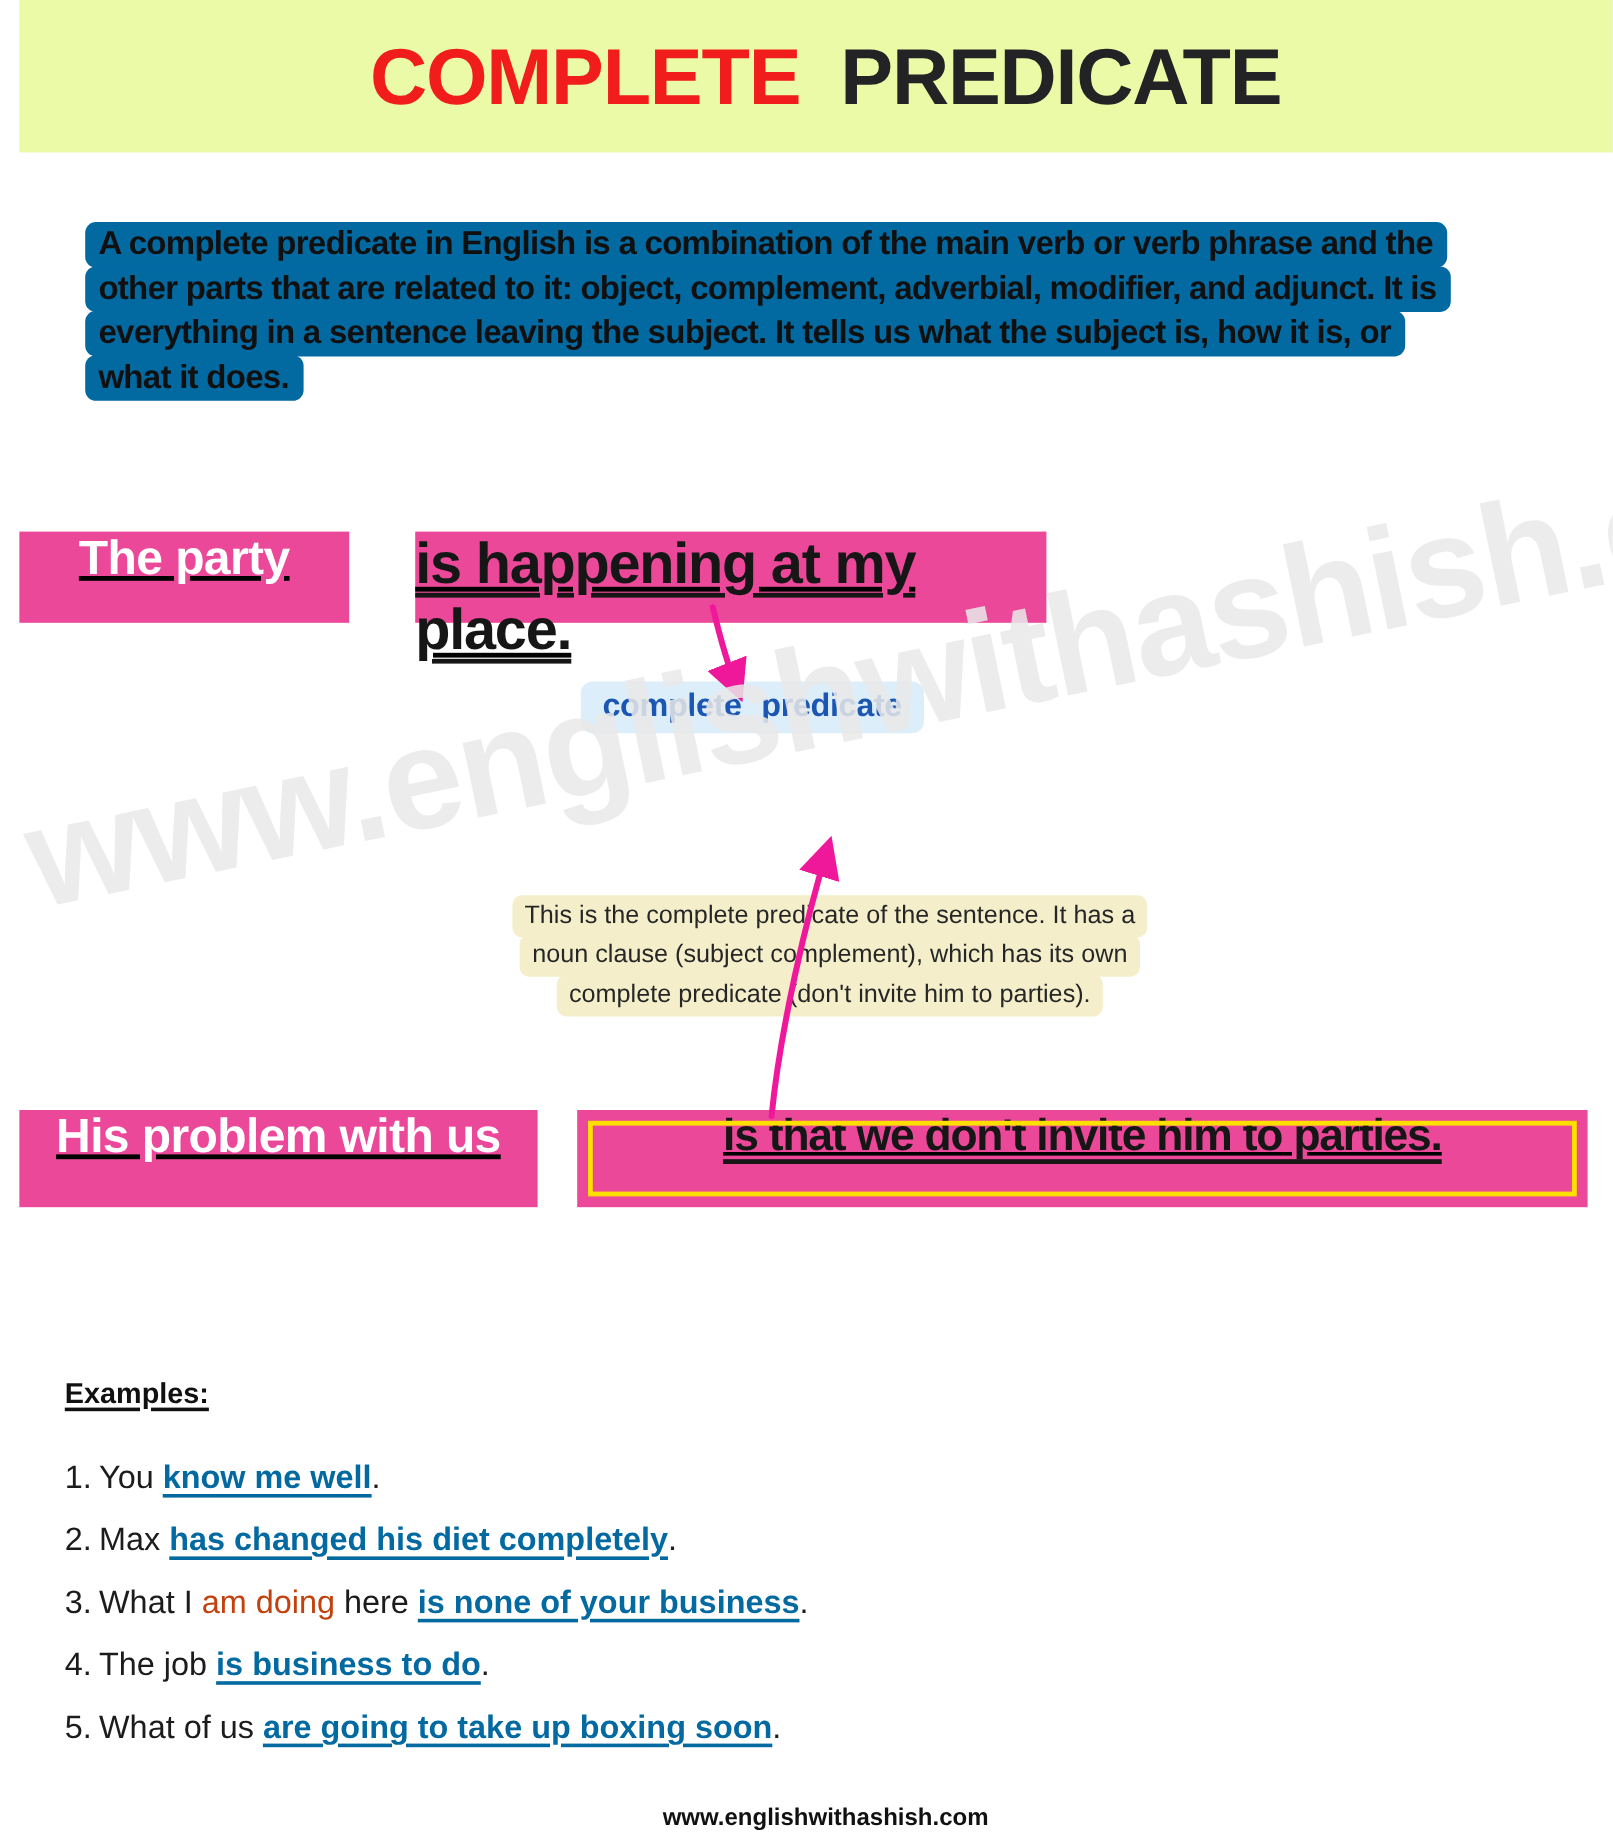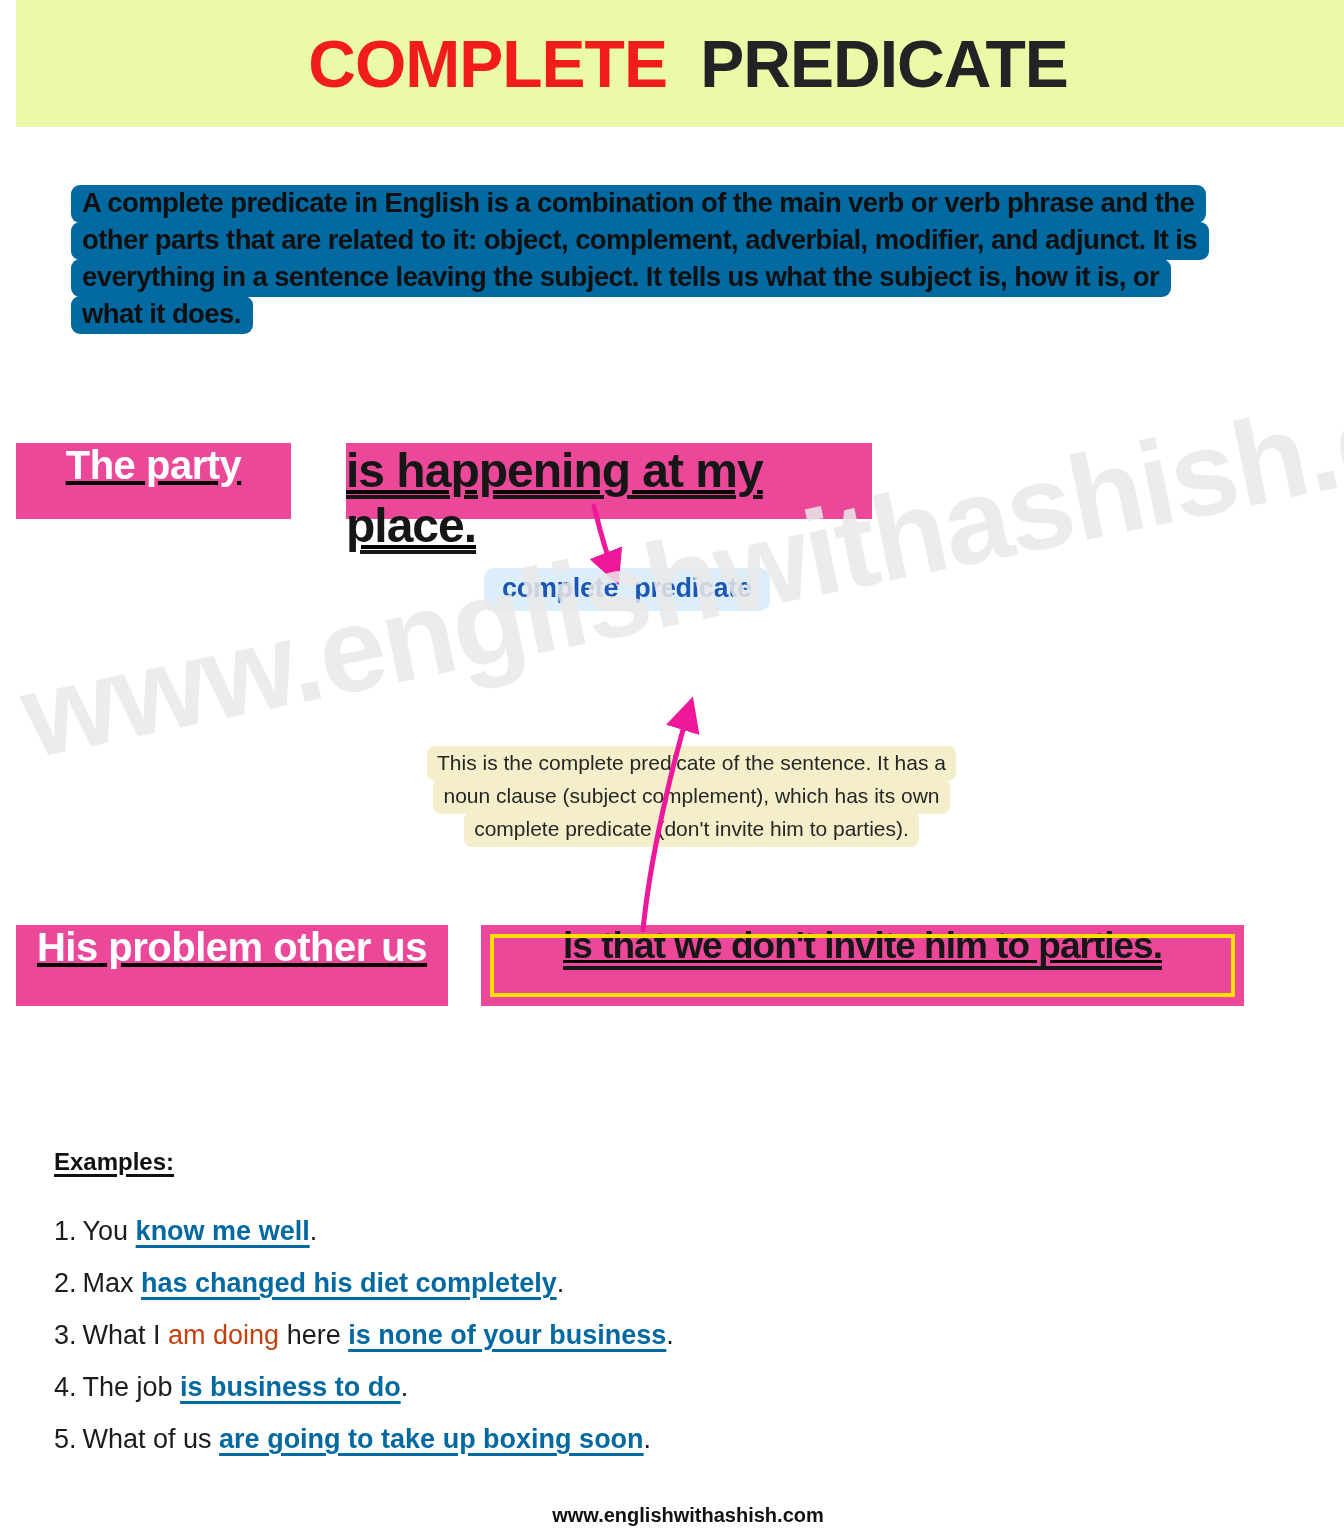--- a/index.html
+++ b/index.html
@@ -29,21 +29,21 @@
     line-height:34px;white-space:nowrap;
   }
 
   
   .redbox{position:absolute;background:#ec4899;display:flex;align-items:flex-start;justify-content:center;text-decoration:underline;}
   .row1{top:443px;height:76px;}
   .row2{top:925px;height:81px;}
   #subject1{left:0;width:275px;}
   #predicate1{left:330px;width:526px;}
   #subject2{left:0;width:432px;}
-  #predicate2{left:465px;width:763px;}
+  #predicate2{left:465px;width:842px;}
   .subject-text{color:#ffffff;font-size:40px;font-weight:bold;letter-spacing:-0.5px;}
   .predicate-text{
     color:#161616;font-size:48px;font-weight:bold;letter-spacing:-1px;
     text-decoration:underline;text-decoration-thickness:3.5px;text-underline-offset:8px;
   }
   #predicate2 .predicate-text{font-size:37px;}
   .yellow-frame{
     position:absolute;left:9px;top:9px;right:9px;bottom:9px;
     border:4px solid #ffdf00;pointer-events:none;
   }
@@ -125,21 +125,21 @@
 
   <div class="callout">complete predicate</div>
 
   <div class="note">
     <span class="note-line">This is the complete predicate of the sentence. It has a</span>
     <span class="note-line">noun clause (subject complement), which has its own</span>
     <span class="note-line">complete predicate (don't invite him to parties).</span>
   </div>
 
   <div id="subject2" class="redbox row2">
-    <span class="subject-text">His problem other us</span>
+    <span class="subject-text">His problem with us</span>
   </div>
   <div id="predicate2" class="redbox row2">
     <div class="yellow-frame"></div>
     <span class="predicate-text">is that we don't invite him to parties.</span>
   </div>
 
   <svg class="arrows" viewBox="0 0 1344 1536">
     <defs>
       <marker id="head" markerWidth="7" markerHeight="7" refX="5" refY="3.5" orient="auto">
         <path d="M0,0 L7,3.5 L0,7 z" fill="#f0189a"></path>

